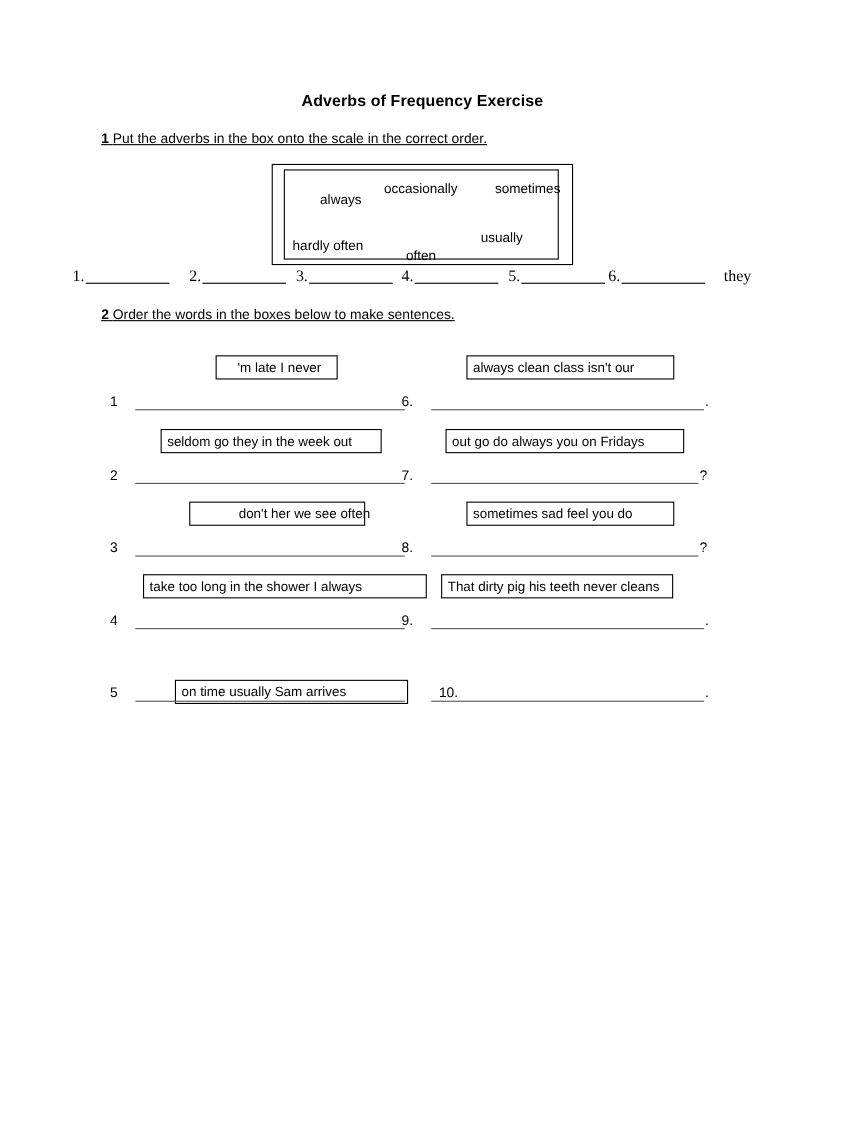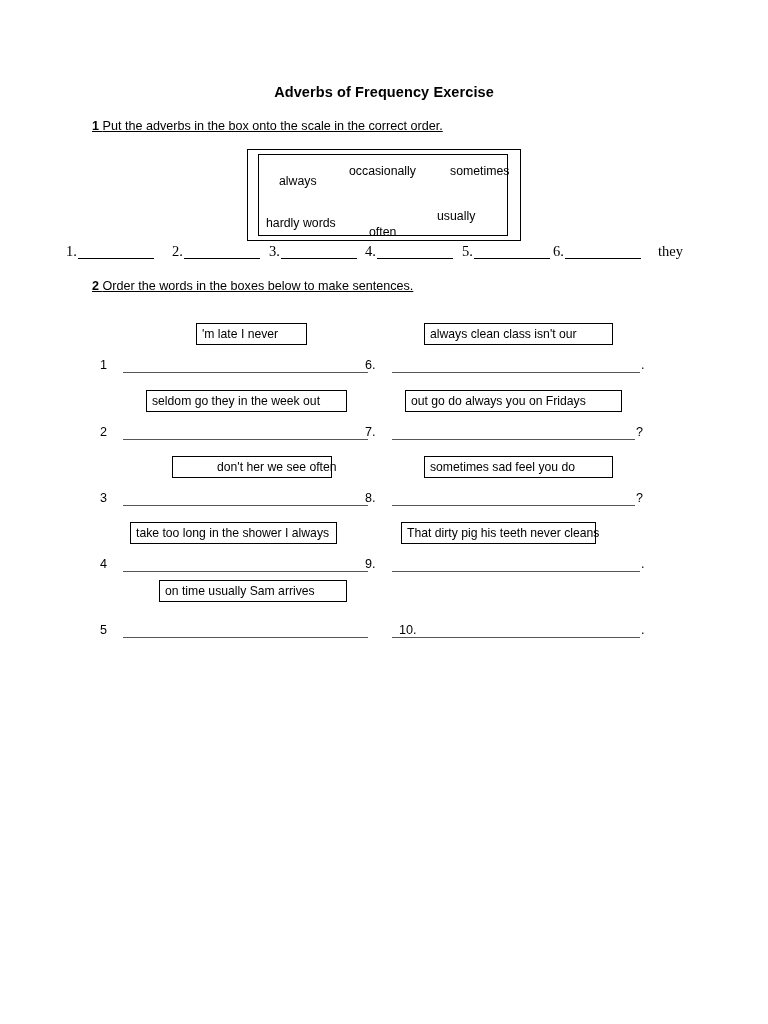--- a/index.html
+++ b/index.html
@@ -158,24 +158,24 @@
 
   <div class="title">Adverbs of Frequency Exercise</div>
 
   <div class="instruction" id="instruction-1">
     <span class="num">1</span>
     <span>Put the adverbs in the box onto the scale in the correct order.</span>
   </div>
 
   <div class="adverb-outer">
     <div class="adverb-inner">
-      <span class="adverb-word" style="left:20px; top:19px;">always</span>
+      <span class="adverb-word" style="left:32px; top:19px;">always</span>
       <span class="adverb-word" style="left:90px; top:9px;">occasionally</span>
       <span class="adverb-word" style="left:175px; top:9px;margin-left:16px;">sometimes</span>
-      <span class="adverb-word" style="left:7px; top:61px;">hardly words</span>
+      <span class="adverb-word" style="left:7px; top:61px;">hardly often</span>
       <span class="adverb-word" style="left:110px; top:70px;">often</span>
       <span class="adverb-word" style="left:178px; top:54px;">usually</span>
     </div>
   </div>
 
   <div class="scale-row">
     <span class="scale-item" style="left:0px;"><span class="lbl">1.</span><span class="blank"></span></span>
     <span class="scale-item" style="left:106px;"><span class="lbl">2.</span><span class="blank"></span></span>
     <span class="scale-item" style="left:203px;"><span class="lbl">3.</span><span class="blank"></span></span>
     <span class="scale-item" style="left:299px;"><span class="lbl">4.</span><span class="blank"></span></span>
@@ -184,49 +184,49 @@
     <span class="scale-never">they</span>
   </div>
 
   <div class="instruction" id="instruction-2">
     <span class="num">2</span>
     <span>Order the words in the boxes below to make sentences.</span>
   </div>
 
   <div class="ex2">
 
-    <div class="word-box" style="left:196px; top:323px; width:111px;">'m  late  I  never</div>
+    <div class="word-box" style="left:196px; top:323px; width:111px;text-align:center;">'m  late  I  never</div>
     <div class="answer-row" style="left:100px; top:358px; width:290px;">
       <span class="idx">1</span>
       <span class="rule" style="left:23px; top:0px; width:245px;"></span>
       <span class="rightidx" style="left:265px;">6.</span>
     </div>
 
     <div class="word-box" style="left:146px; top:390px; width:201px;">seldom  go  they  in the week  out</div>
     <div class="answer-row" style="left:100px; top:425px; width:290px;">
       <span class="idx">2</span>
       <span class="rule" style="left:23px; top:0px; width:245px;"></span>
       <span class="rightidx" style="left:265px;">7.</span>
     </div>
 
     <div class="word-box" style="left:172px; top:456px; width:160px;padding-left:44px;">don't  her  we  see  often</div>
     <div class="answer-row" style="left:100px; top:491px; width:290px;">
       <span class="idx">3</span>
       <span class="rule" style="left:23px; top:0px; width:245px;"></span>
       <span class="rightidx" style="left:265px;">8.</span>
     </div>
 
-    <div class="word-box" style="left:130px; top:522px; width:207px;">take  too long  in the  shower  I  always</div>
+    <div class="word-box" style="left:130px; top:522px; width:258px;">take  too long  in the  shower  I  always</div>
     <div class="answer-row" style="left:100px; top:557px; width:290px;">
       <span class="idx">4</span>
       <span class="rule" style="left:23px; top:0px; width:245px;"></span>
       <span class="rightidx" style="left:265px;">9.</span>
     </div>
 
-    <div class="word-box" style="left:159px; top:580px; width:188px;">on time  usually  Sam  arrives</div>
+    <div class="word-box" style="left:159px; top:618px; width:212px;">on time  usually  Sam  arrives</div>
     <div class="answer-row" style="left:100px; top:623px; width:290px;">
       <span class="idx">5</span>
       <span class="rule" style="left:23px; top:0px; width:245px;"></span>
       <span class="rightidx" style="left:259px;margin-left:40px;">10.</span>
     </div>
 
     <div class="word-box" style="left:424px; top:323px; width:189px;">always  clean  class  isn't  our</div>
     <div class="answer-row" style="left:392px; top:358px; width:260px;">
       <span class="rule" style="left:0px; top:0px; width:248px;"></span>
       <span class="tail" style="left:249px;">.</span>
@@ -237,21 +237,21 @@
       <span class="rule" style="left:0px; top:0px; width:243px;"></span>
       <span class="tail" style="left:244px;">?</span>
     </div>
 
     <div class="word-box" style="left:424px; top:456px; width:189px;">sometimes  sad  feel  you  do</div>
     <div class="answer-row" style="left:392px; top:491px; width:260px;">
       <span class="rule" style="left:0px; top:0px; width:243px;"></span>
       <span class="tail" style="left:244px;">?</span>
     </div>
 
-    <div class="word-box" style="left:401px; top:522px; width:195px;">That dirty pig  his teeth  never  cleans</div>
+    <div class="word-box" style="left:401px; top:522px; width:211px;">That dirty pig  his teeth  never  cleans</div>
     <div class="answer-row" style="left:392px; top:557px; width:260px;">
       <span class="rule" style="left:0px; top:0px; width:248px;"></span>
       <span class="tail" style="left:249px;">.</span>
     </div>
 
     <div class="answer-row" style="left:392px; top:623px; width:260px;">
       <span class="rule" style="left:0px; top:0px; width:248px;"></span>
       <span class="tail" style="left:249px;">.</span>
     </div>
 

